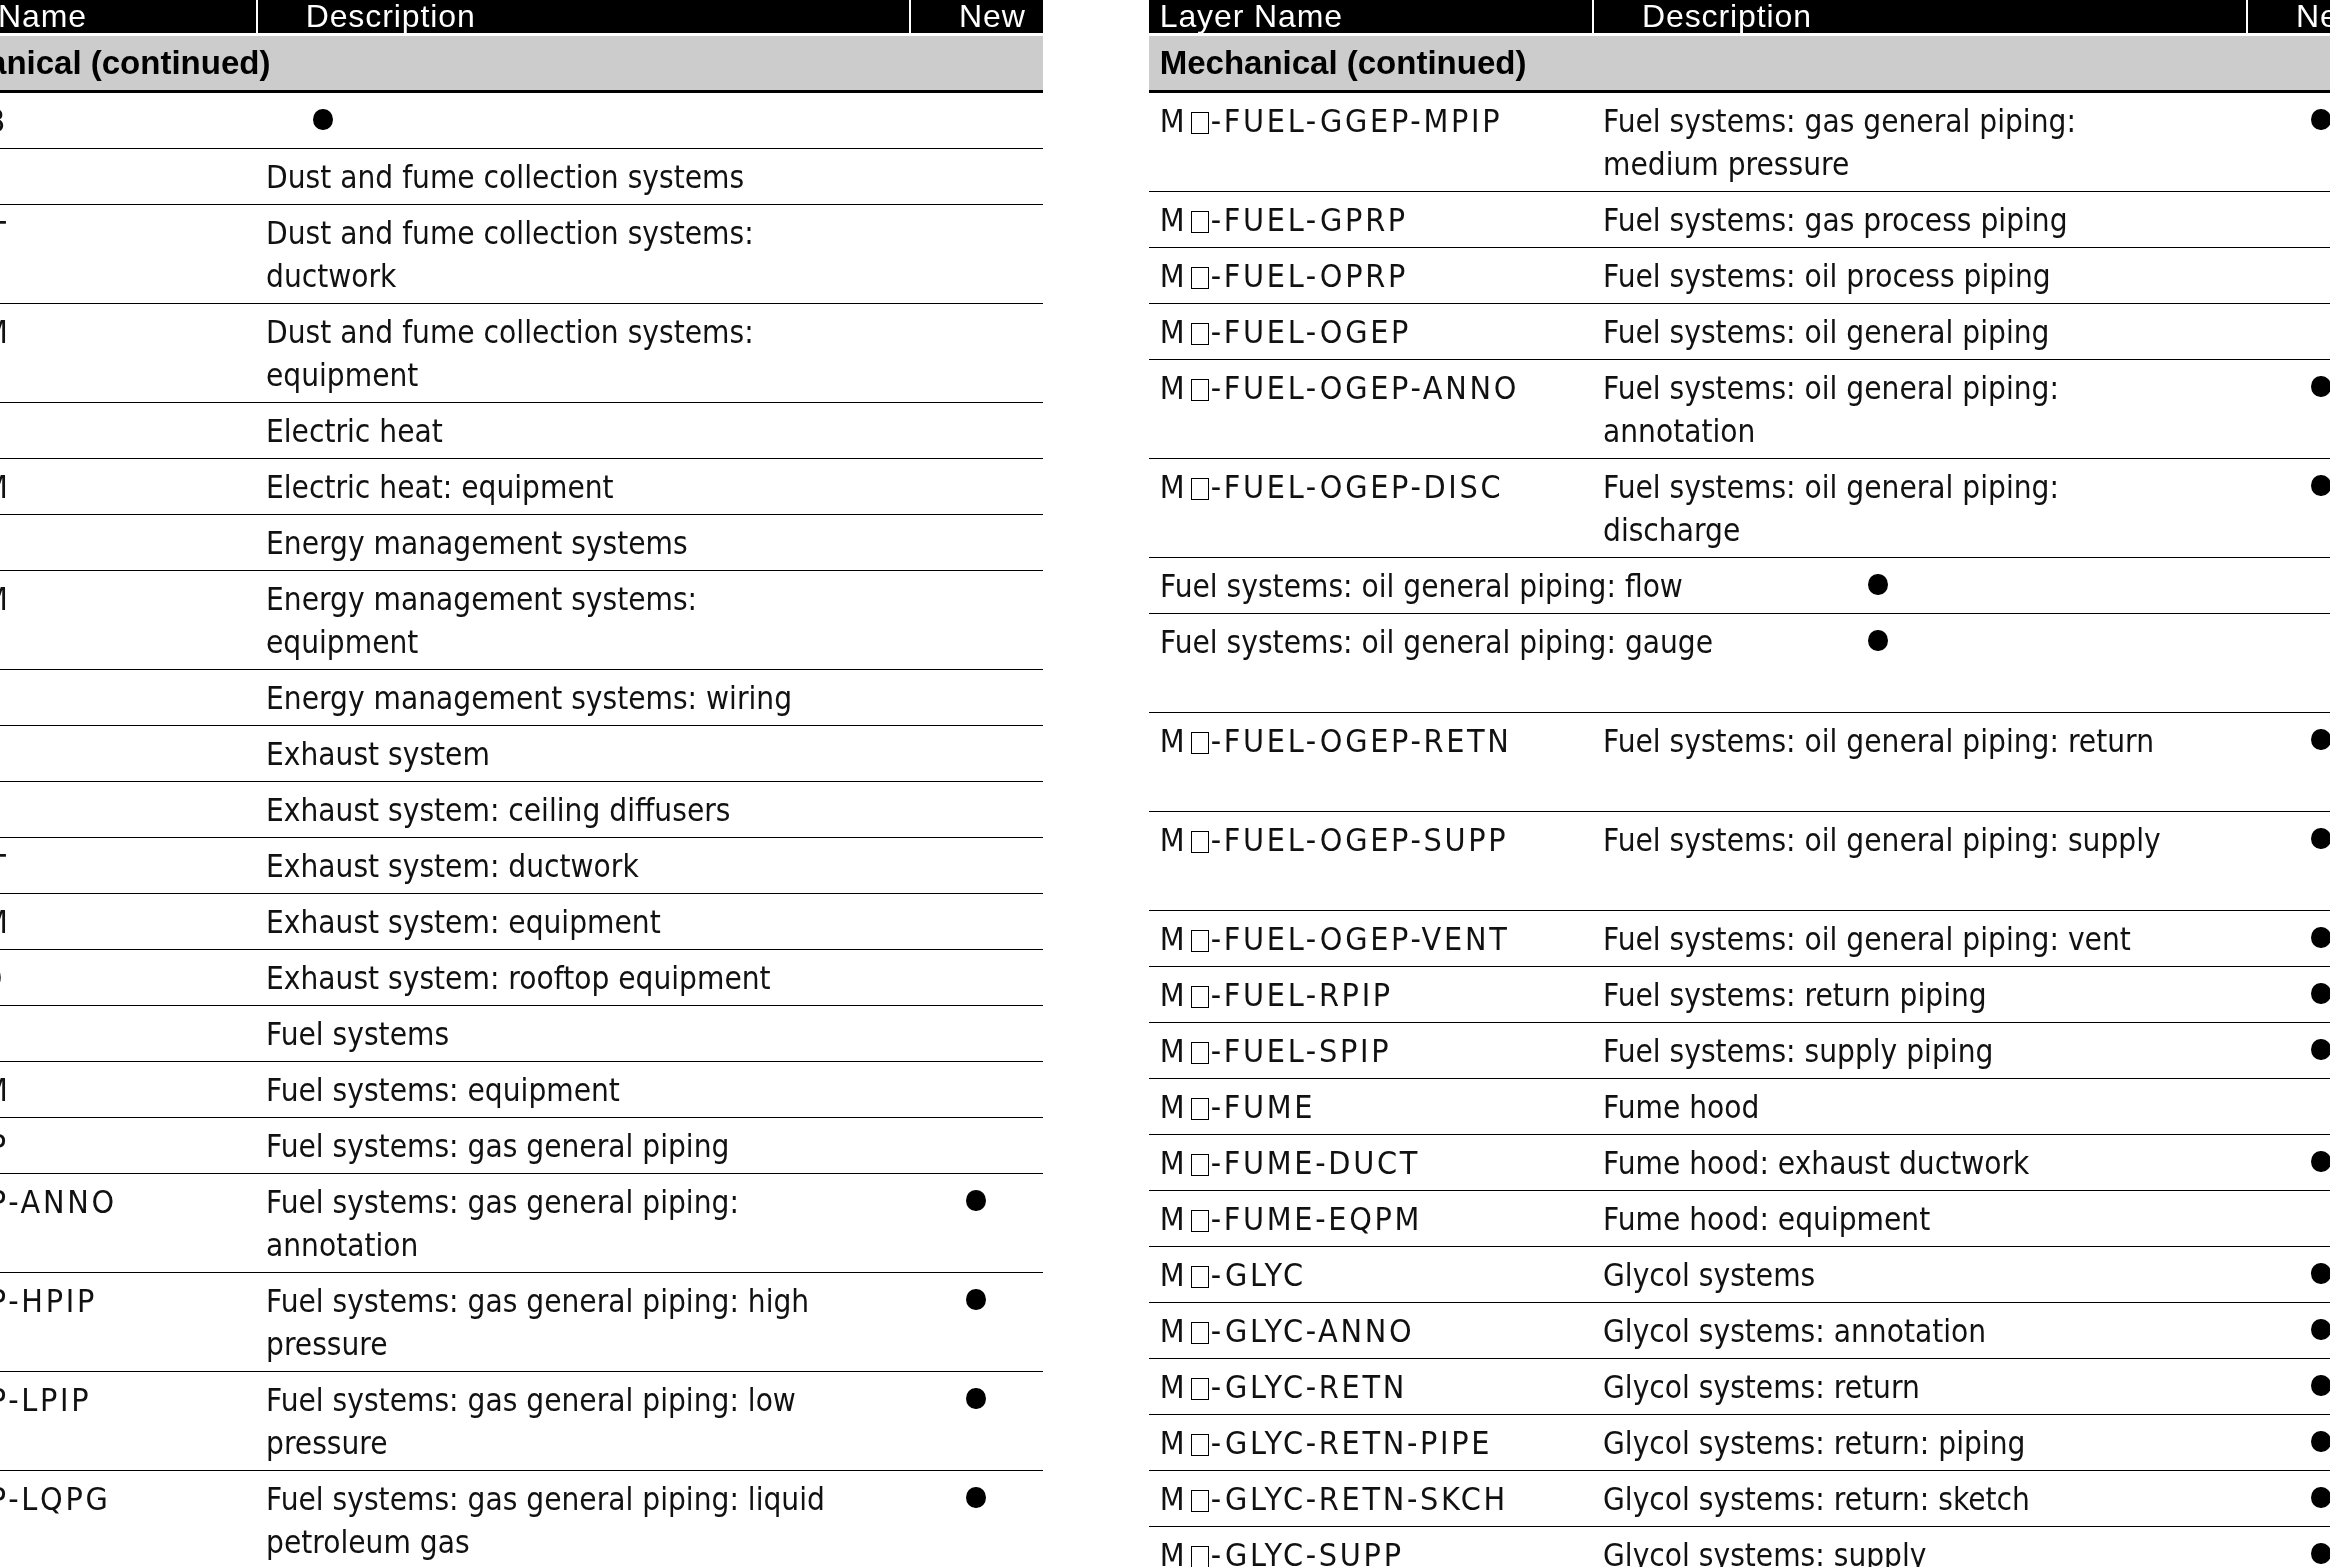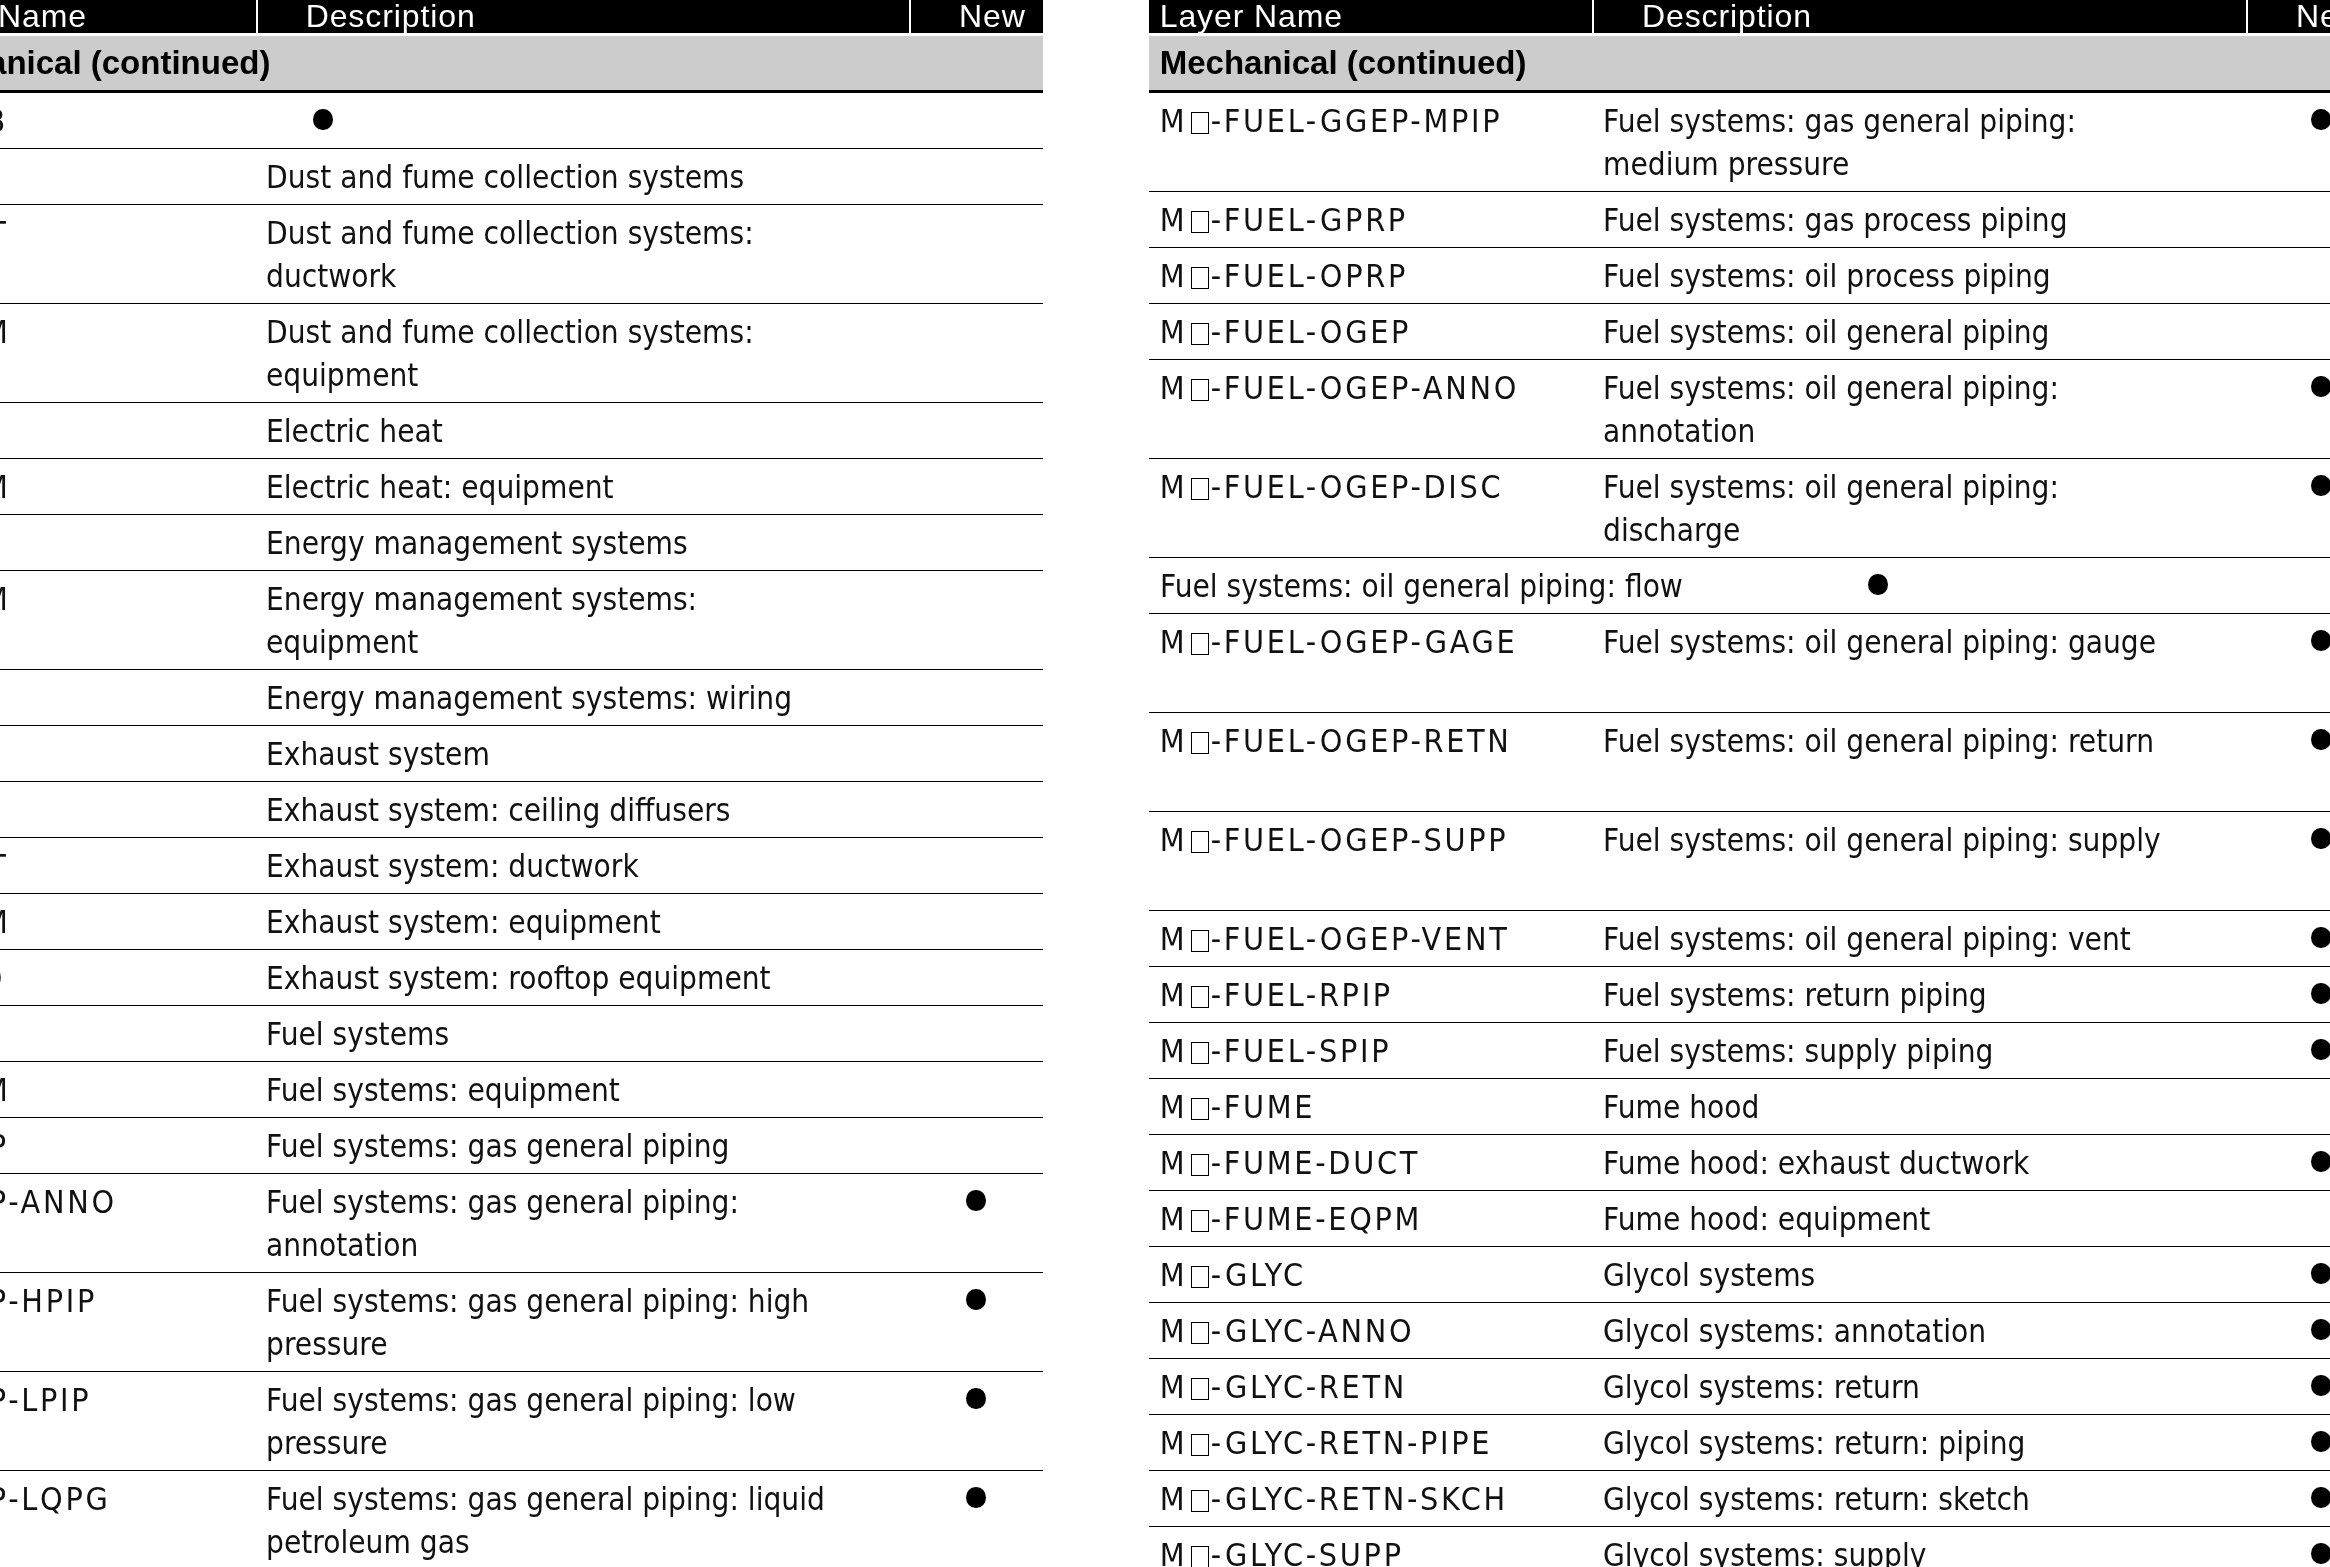--- a/index.html
+++ b/index.html
@@ -265,21 +265,20 @@
       </div>
       <div class="row single">
         <div class="c col-desc">
           <div class="desc">Fuel systems: oil general piping: flow</div>
         </div>
         <div class="c col-new new">
           <span class="dot"></span>
         </div>
       </div>
       <div class="row double">
-        <div class="c col-name"><span class="name"><span>M</span><span class="box"></span><span>-FUEL-OGEP-GAGE</span></span></div>
         <div class="c col-desc">
           <div class="desc">Fuel systems: oil general piping: gauge</div>
         </div>
         <div class="c col-new new">
           <span class="dot"></span>
         </div>
       </div>
       <div class="row double">
         <div class="c col-name"><span class="name"><span>M</span><span class="box"></span><span>-FUEL-OGEP-RETN</span></span></div>
         <div class="c col-desc">

